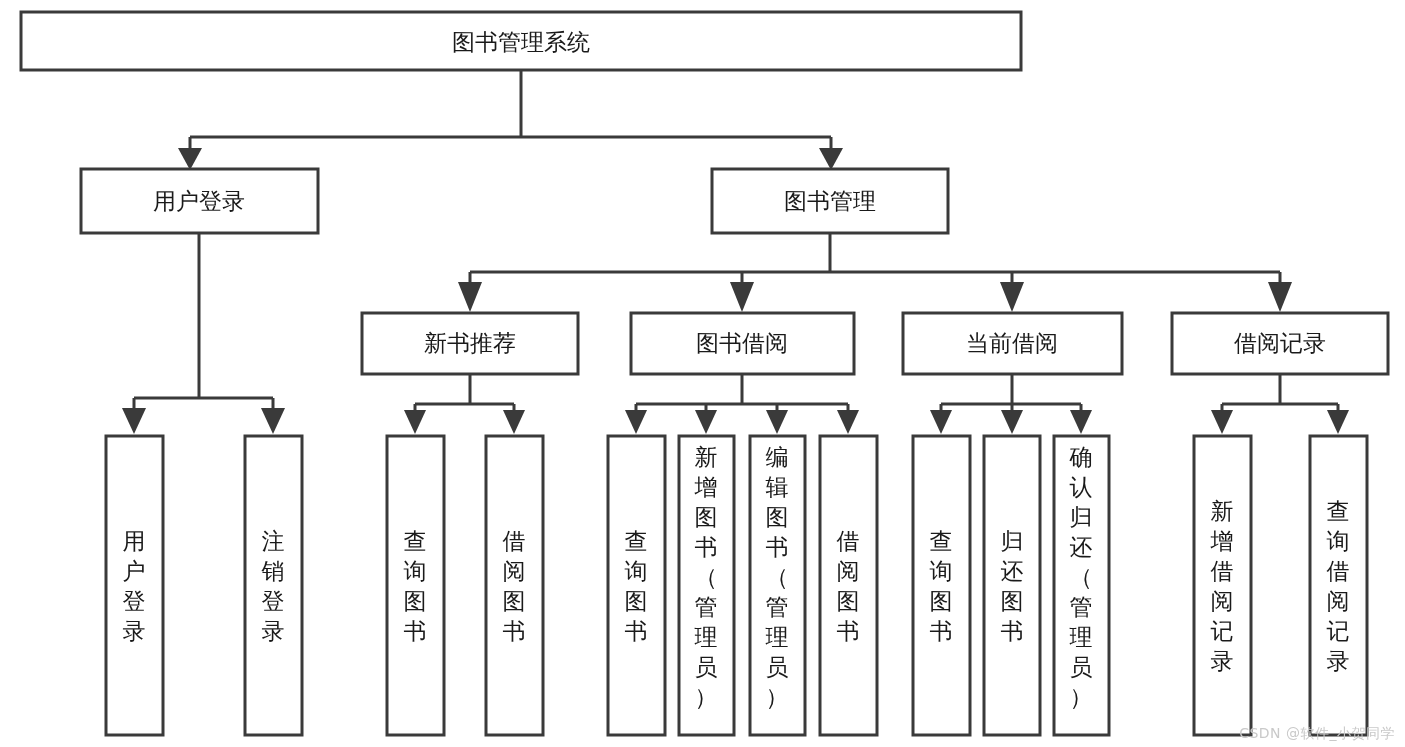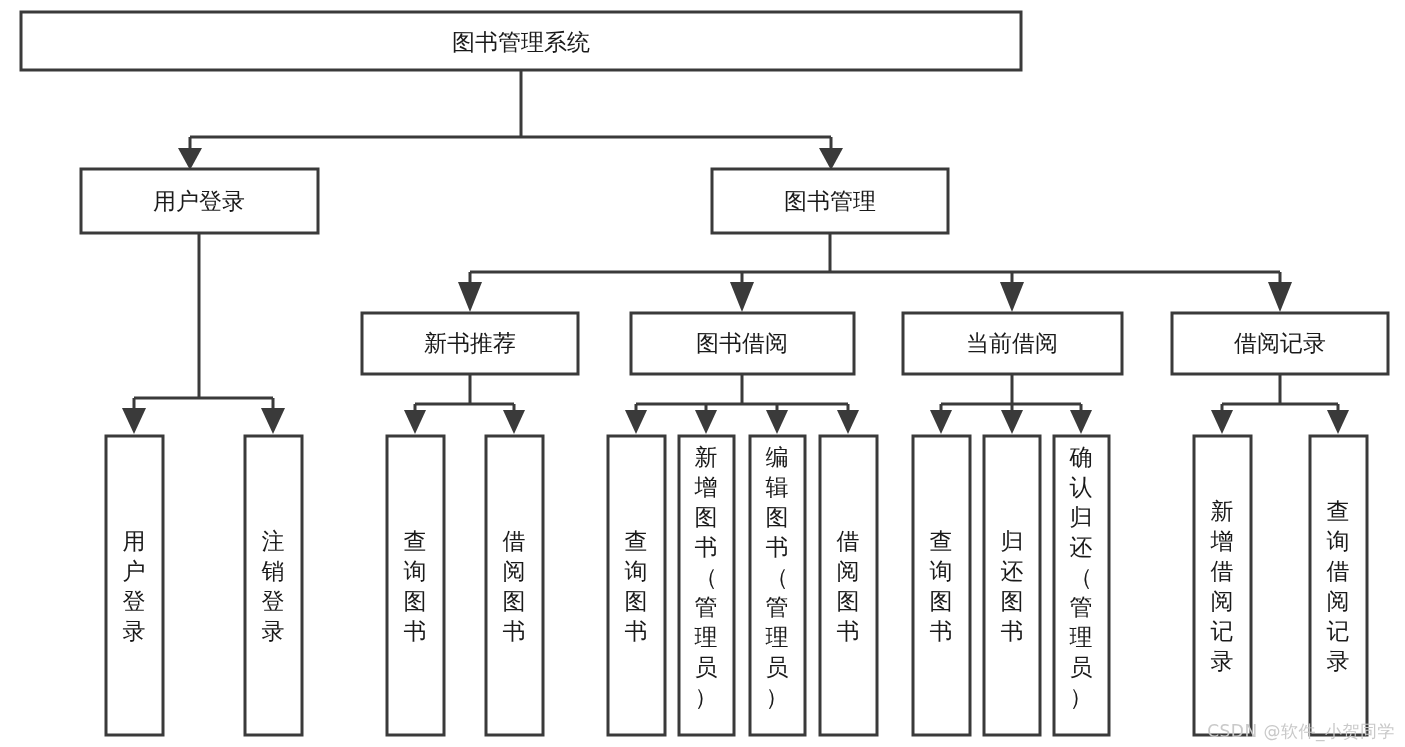--- a/index.html
+++ b/index.html
@@ -51,21 +51,21 @@
     fill: #1a1a1a;
     font-family: "DejaVu Sans", "Liberation Sans", sans-serif;
     font-size: 23px;
     text-anchor: middle;
   }
   .watermark {
     position: absolute;
     right: 10px;
     bottom: 4px;
     color: #c9c9c9;
-    font-size: 17px;
+    font-size: 14px;
     font-family: "DejaVu Sans", "Liberation Sans", sans-serif;
     letter-spacing: 0.5px;
     white-space: nowrap;
     user-select: none;
     margin-top: 34px;
   }
 </style>
 </head>
 <body>
 

